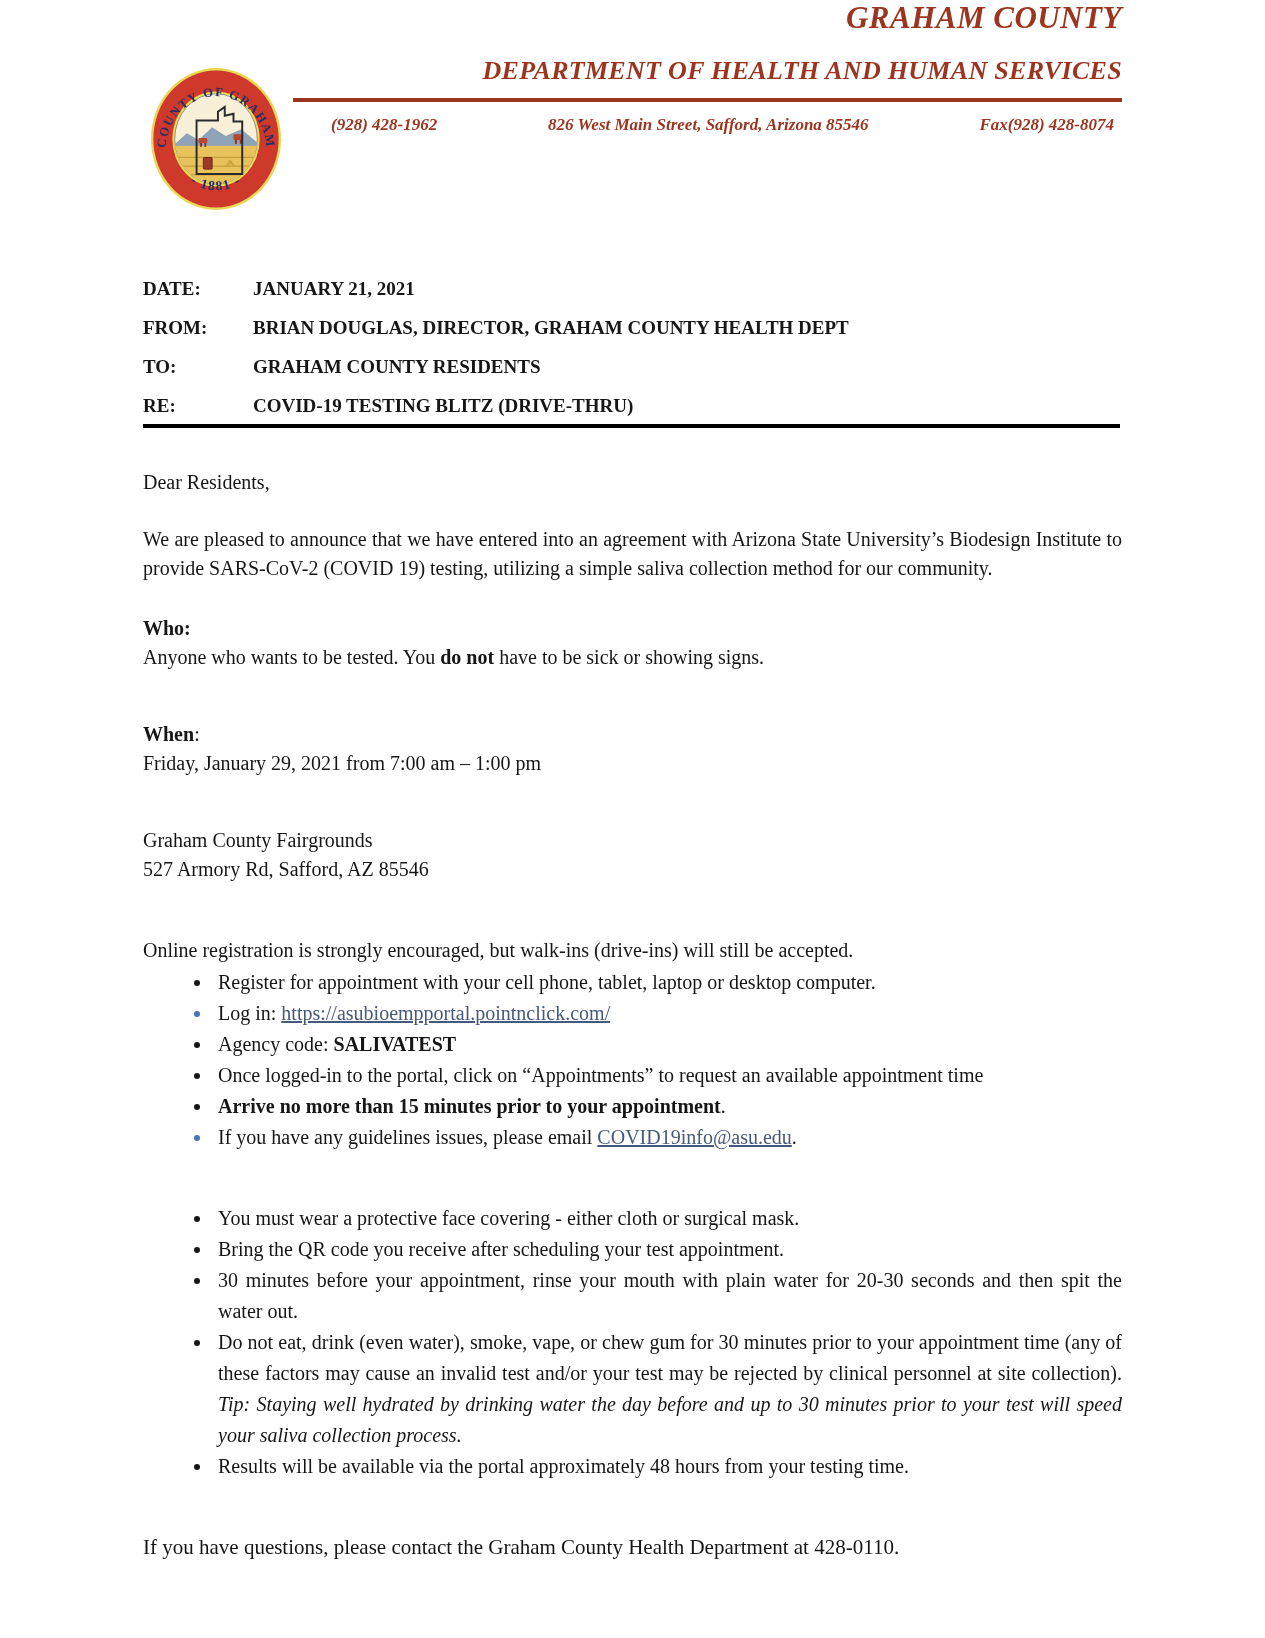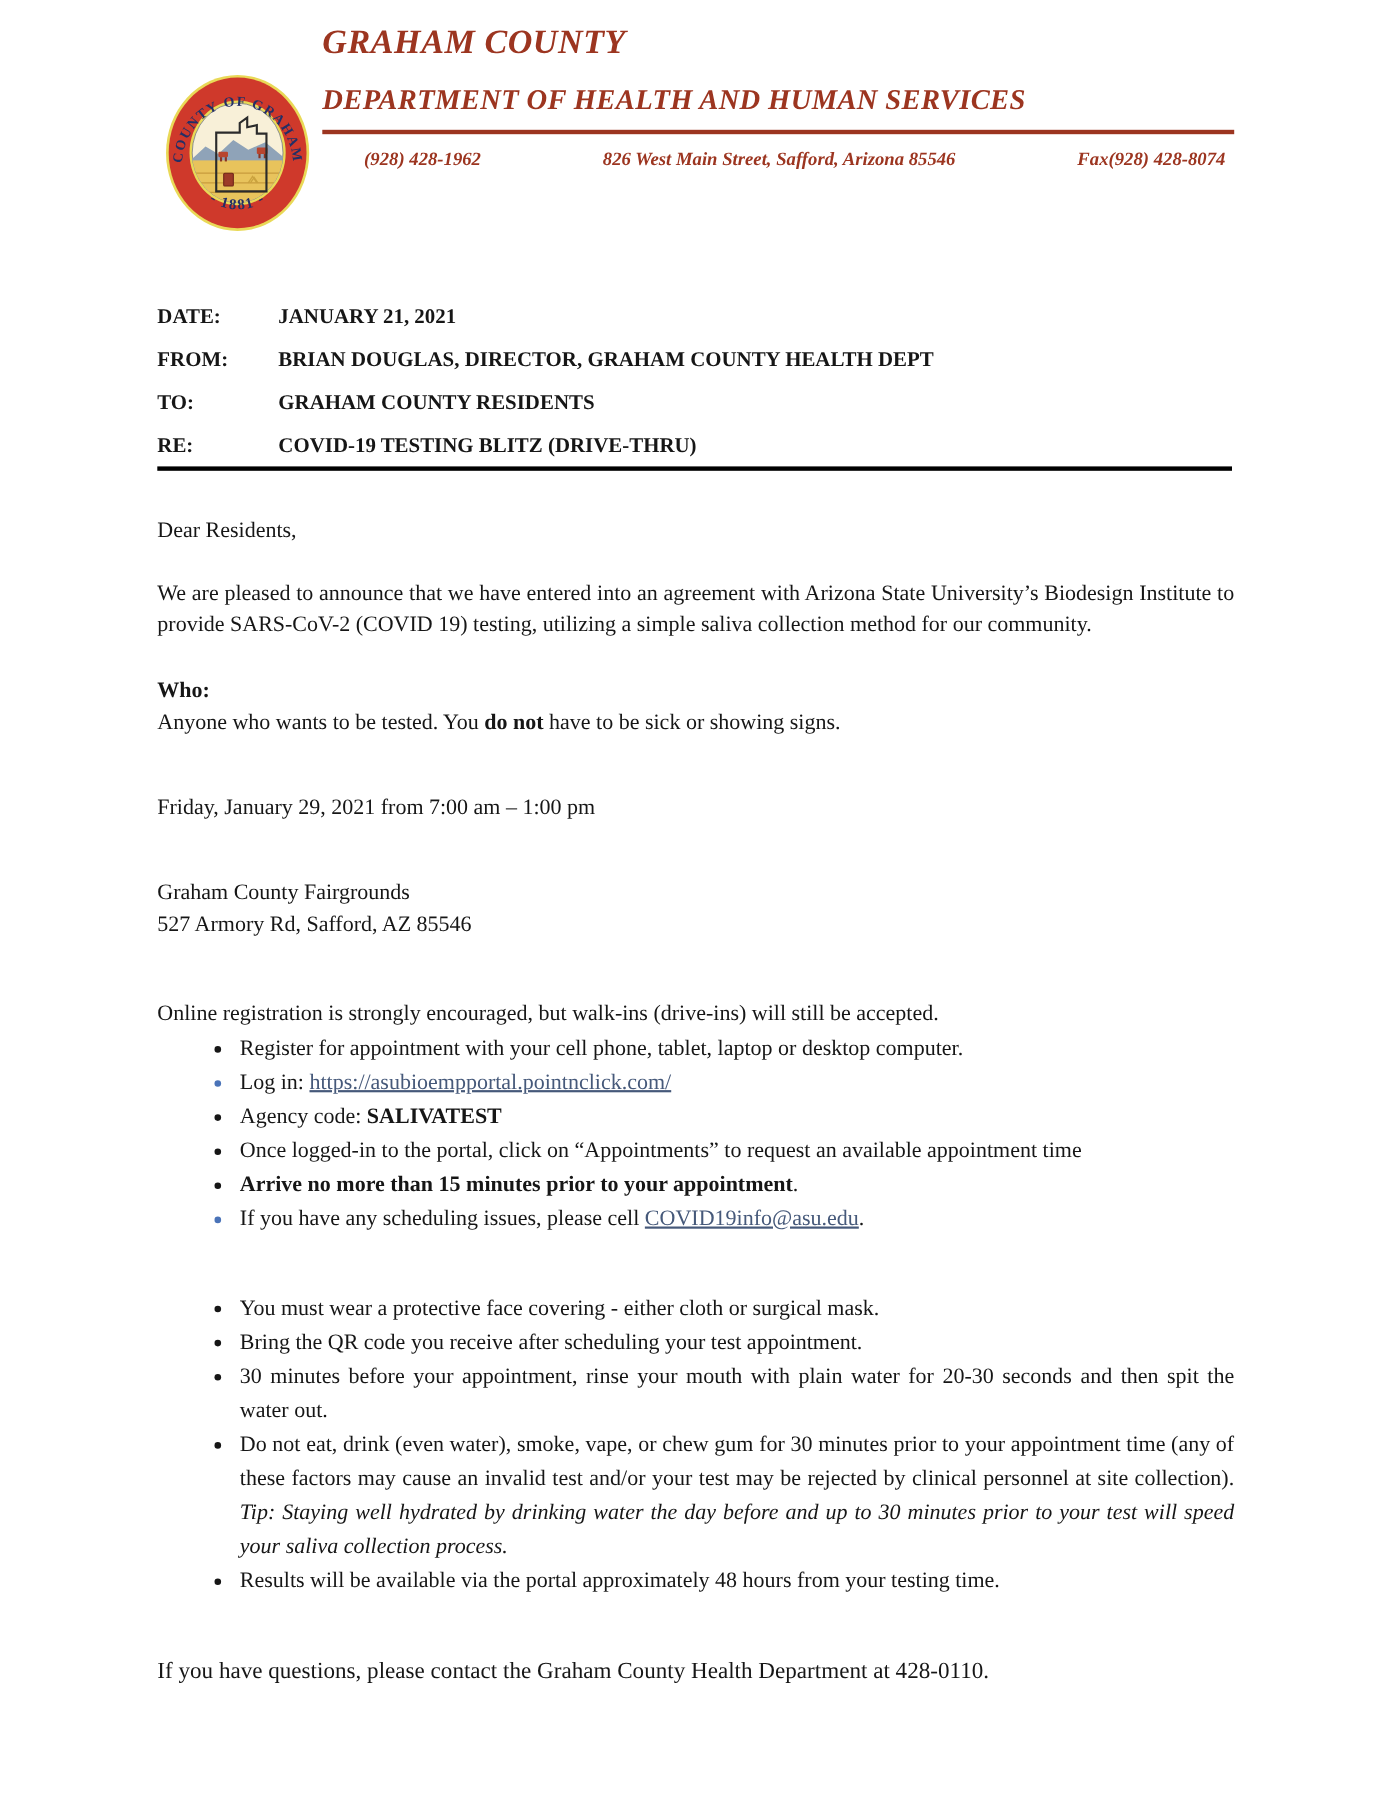--- a/index.html
+++ b/index.html
@@ -17,21 +17,21 @@
   body{
     width:1265px;height:1638px;overflow:hidden;
     font-family:"Liberation Serif", serif;
     color:var(--ink);
   }
   .page{width:1265px;height:1638px;padding:0 143px 0 143px;position:relative;background:#fff;}
 
   
   .letterhead{position:relative;height:232px;}
   .seal{position:absolute;left:5px;top:64px;width:136px;height:150px;}
-  .head-text{margin-left:150px;padding-top:20px;text-align:left;color:var(--accent);}
+  .head-text{margin-left:150px;text-align:right;color:var(--accent);}
   .head-title{font-size:31px;font-weight:bold;font-style:italic;letter-spacing:.5px;}
   .head-subtitle{font-size:26px;font-weight:bold;font-style:italic;margin-top:20px;letter-spacing:.3px;}
   .head-rule{height:4px;background:var(--accent);margin-top:12px;}
   .head-contact{display:flex;justify-content:space-between;margin-top:13px;
     padding:0 8px 0 38px;font-size:17px;font-weight:bold;font-style:italic;}
 
   
   .memo{margin-top:46px;font-weight:bold;font-size:19px;}
   .memo-row{display:flex;margin-bottom:17px;}
   .memo-label{width:110px;flex:0 0 110px;}
@@ -137,37 +137,38 @@
     <p class="salutation">Dear Residents,</p>
 
     <p class="intro">We are pleased to announce that we have entered into an agreement with Arizona State University’s Biodesign Institute to provide SARS-CoV-2 (COVID 19) testing, utilizing a simple saliva collection method for our community.</p>
 
     <div class="sec-who">
       <div class="sec-head">Who:</div>
       <div><span>Anyone who wants to be tested. You </span><span class="bold">do not</span><span> have to be sick or showing signs.</span></div>
     </div>
 
     <div class="sec-when">
+      <div><span class="sec-head">When</span><span>:</span></div>
       <div>Friday, January 29, 2021 from 7:00 am – 1:00 pm</div>
     </div>
 
     <div class="sec-where">
       <div>Graham County Fairgrounds</div>
       <div>527 Armory Rd, Safford, AZ 85546</div>
     </div>
 
     <div class="sec-schedule">
       <div>Online registration is strongly encouraged, but walk-ins (drive-ins) will still be accepted.</div>
       <ul class="blist">
         <li>Register for appointment with your cell phone, tablet, laptop or desktop computer.</li>
         <li class="blue-bullet"><span>Log in: </span><a class="doc-link">https://asubioempportal.pointnclick.com/</a></li>
         <li><span>Agency code: </span><span class="bold">SALIVATEST</span></li>
         <li>Once logged-in to the portal, click on “Appointments” to request an available appointment time</li>
         <li><span class="bold">Arrive no more than 15 minutes prior to your appointment</span><span>.</span></li>
-        <li class="blue-bullet"><span>If you have any scheduling issues, please cell </span><a class="doc-link">COVID19info@asu.edu</a><span>.</span></li>
+        <li class="blue-bullet"><span>If you have any guidelines issues, please email </span><a class="doc-link">COVID19info@asu.edu</a><span>.</span></li>
       </ul>
     </div>
 
     <div class="sec-guidelines">
       <ul class="blist">
         <li>You must wear a protective face covering - either cloth or surgical mask.</li>
         <li>Bring the QR code you receive after scheduling your test appointment.</li>
         <li>30 minutes before your appointment, rinse your mouth with plain water for 20-30 seconds and then spit the water out.</li>
         <li><span>Do not eat, drink (even water), smoke, vape, or chew gum for 30 minutes prior to your appointment time (any of these factors may cause an invalid test and/or your test may be rejected by clinical personnel at site collection). </span><span class="italic">Tip: Staying well hydrated by drinking water the day before and up to 30 minutes prior to your test will speed your saliva collection process.</span></li>
         <li>Results will be available via the portal approximately 48 hours from your testing time.</li>

